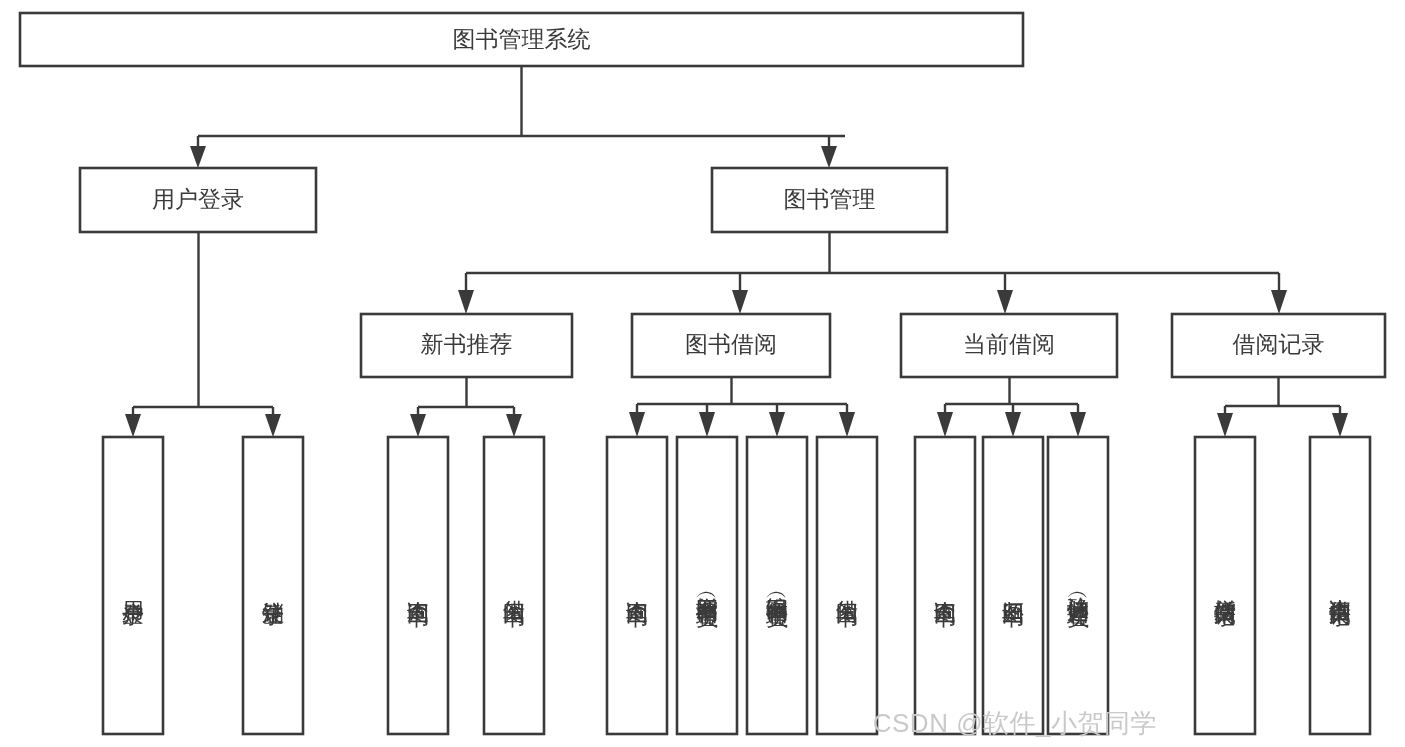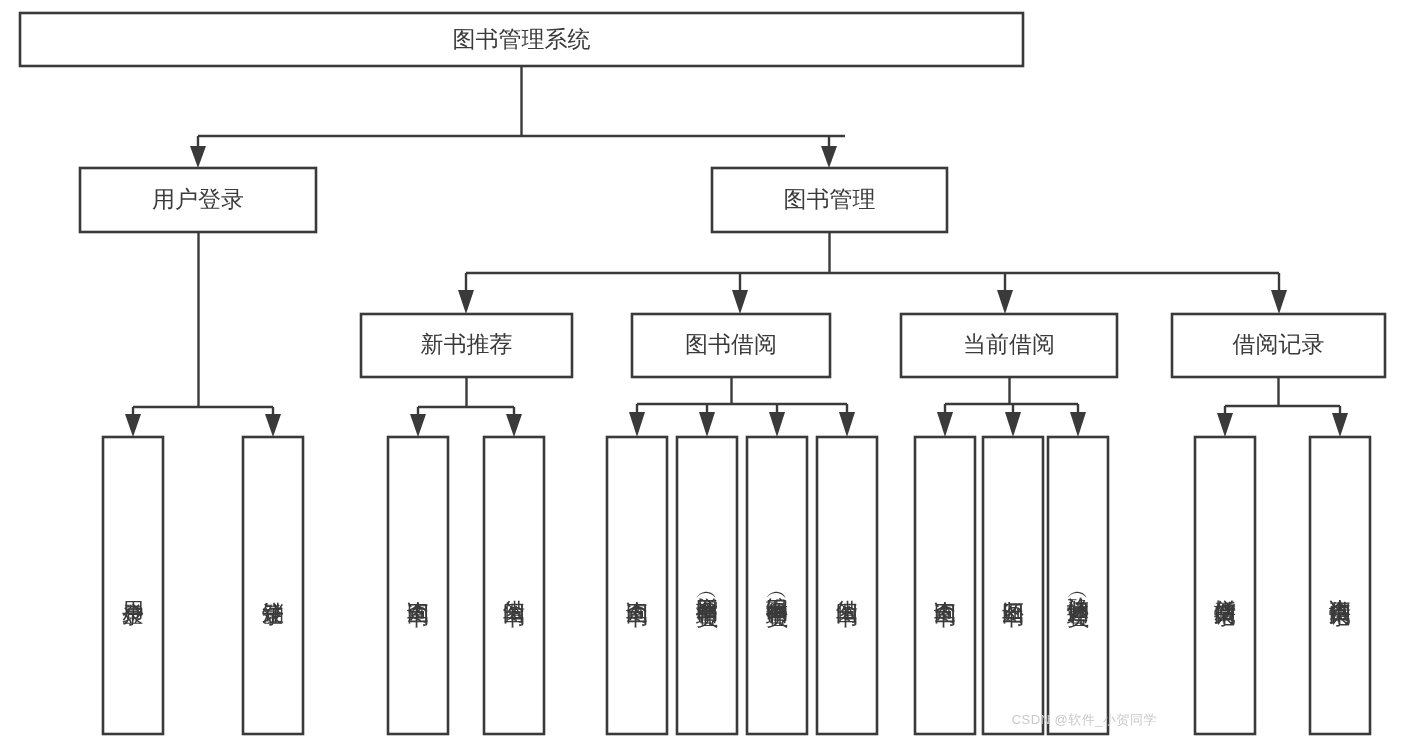--- a/index.html
+++ b/index.html
@@ -60,24 +60,24 @@
     font-family: "Liberation Sans", "DejaVu Sans", sans-serif;
     font-size: 22px;
     line-height: 1.18;
     letter-spacing: 1.5px;
     white-space: nowrap;
     pointer-events: none;
   }
   .watermark {
     position: absolute;
     right: 8px;
-    bottom: 18px;
+    bottom: 6px;
     color: #c9c9c9;
     font-family: "Liberation Sans", "DejaVu Sans", sans-serif;
-    font-size: 13px;
+    font-size: 26px;
     letter-spacing: 0.5px;
     white-space: nowrap;
   }
 </style>
 </head>
 <body>
 
 <div id="diagram-root">
 
   <svg class="diagram-canvas" viewBox="0 0 1405 747">

